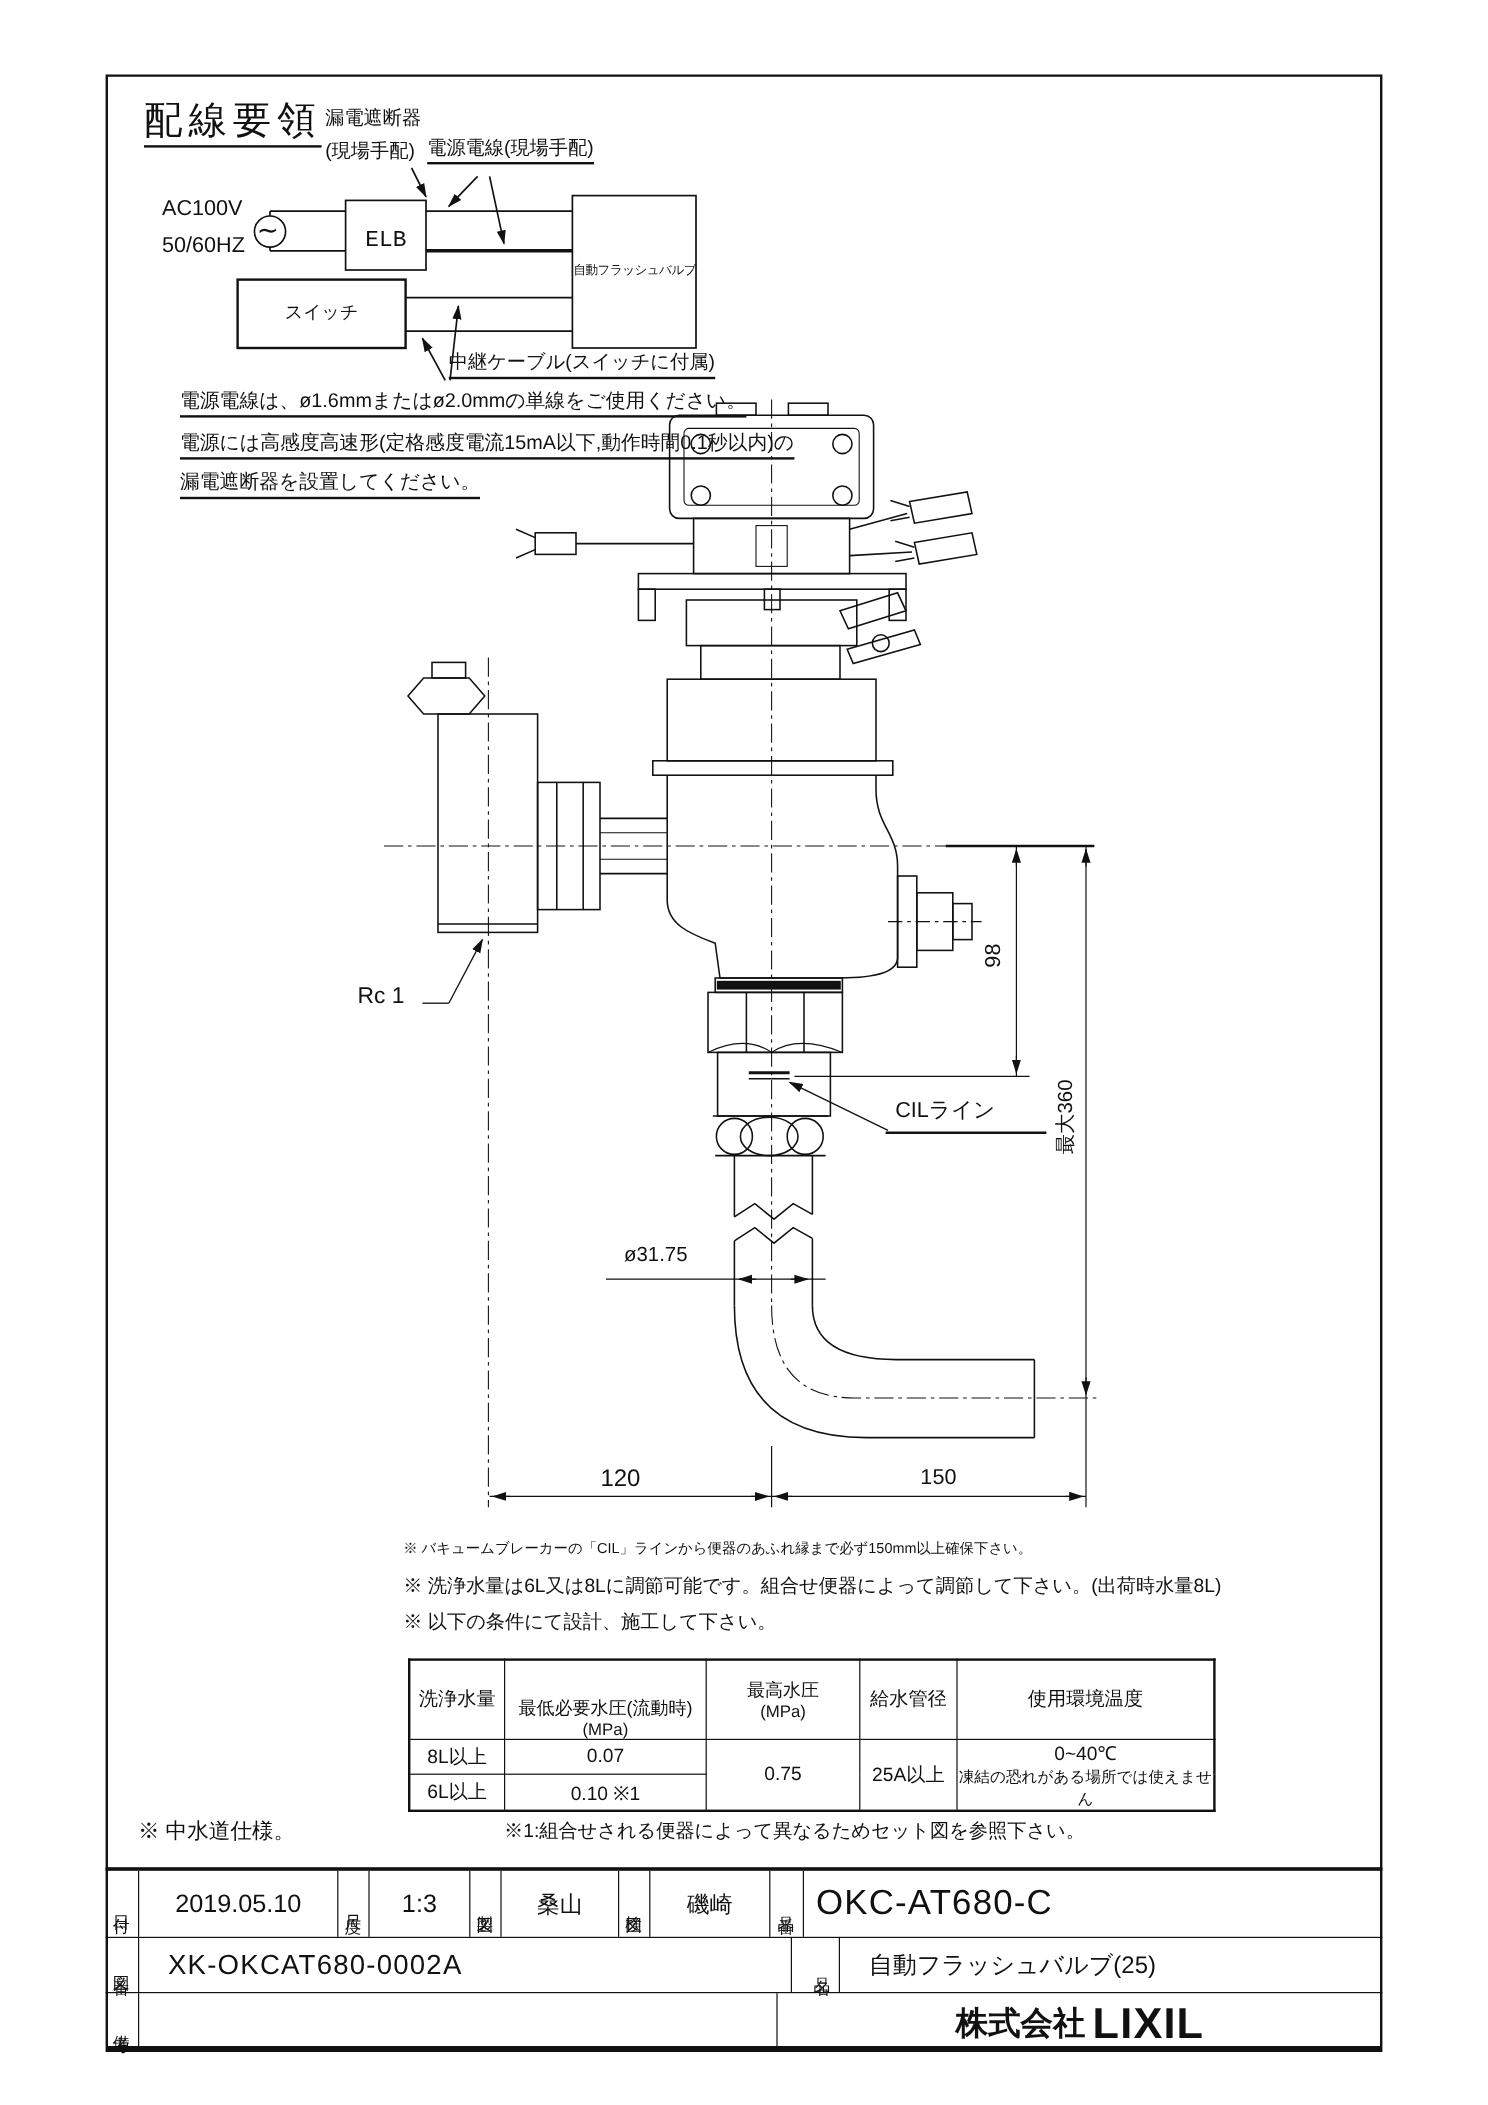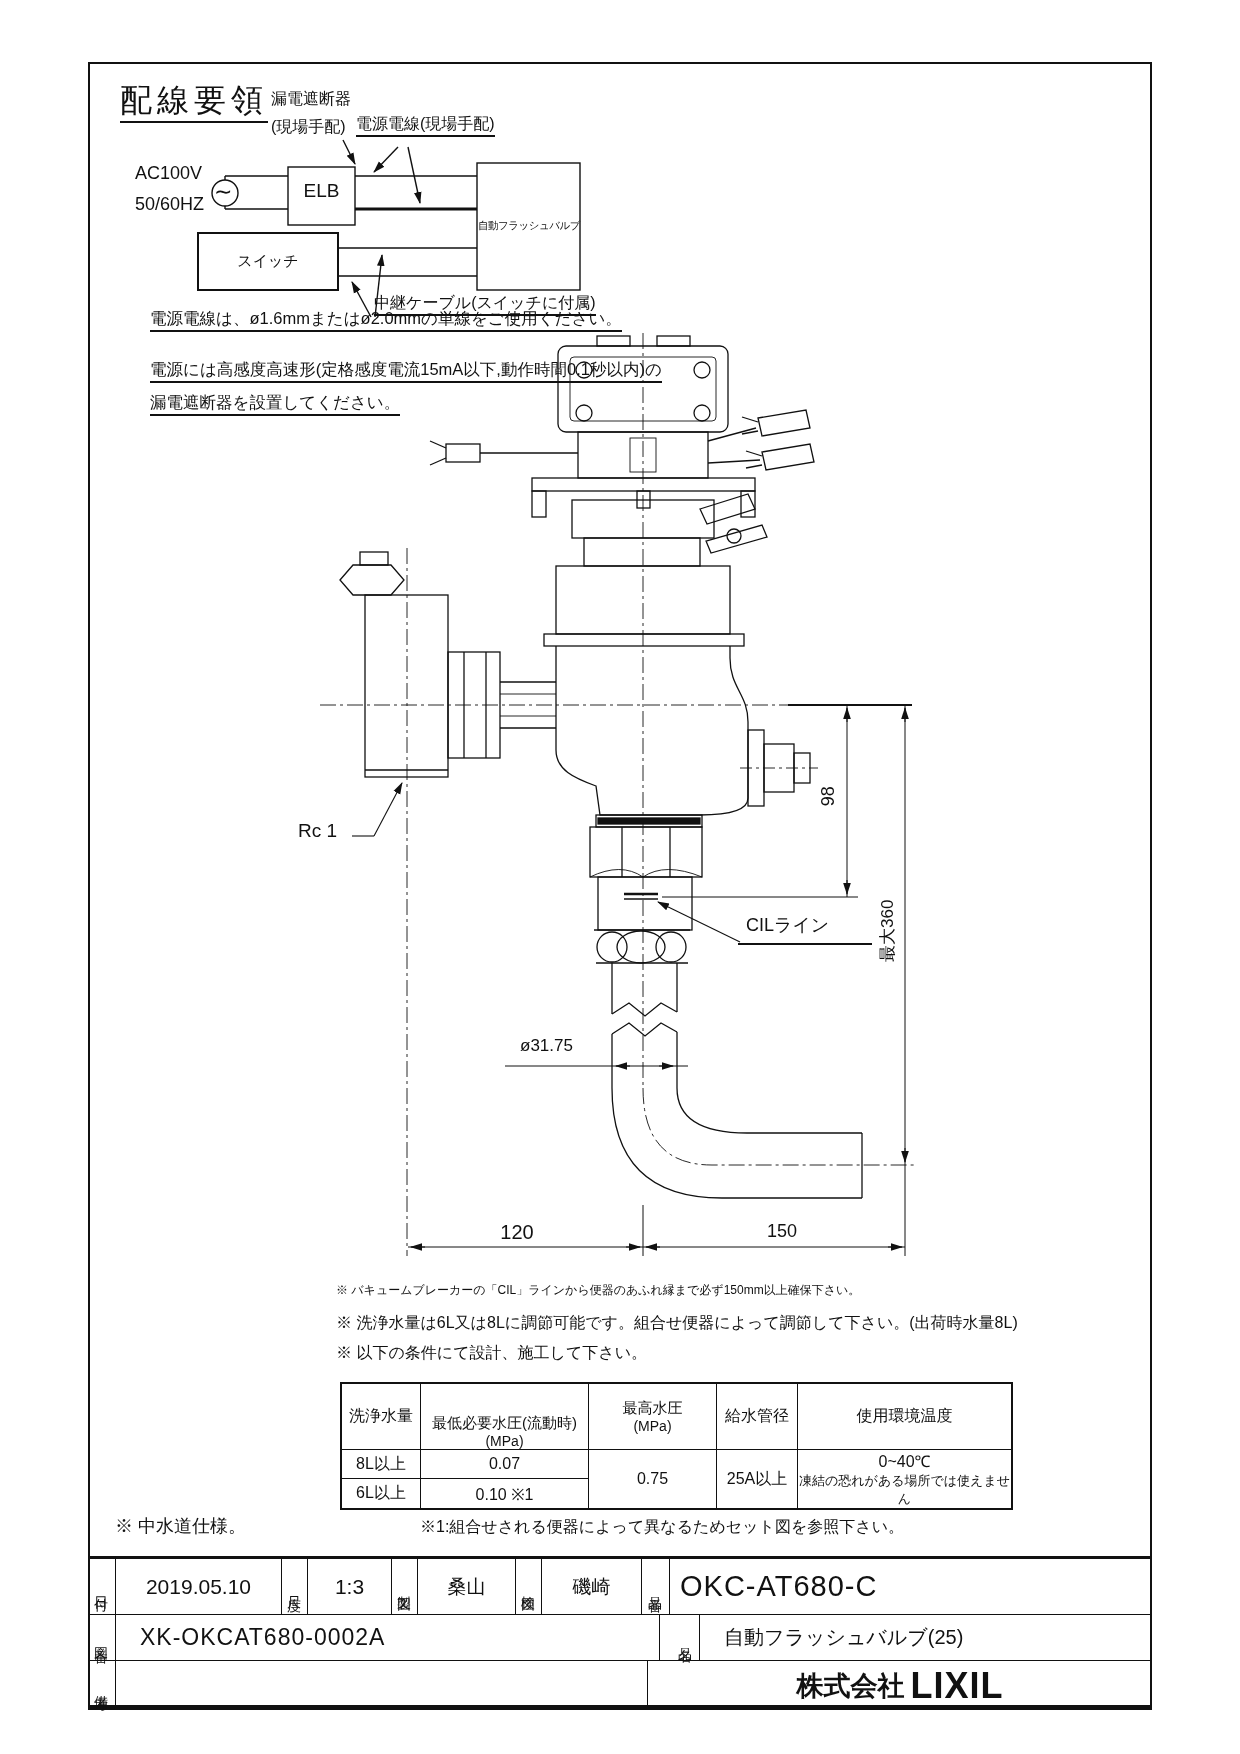--- a/index.html
+++ b/index.html
@@ -184,25 +184,25 @@
   </g>
 </svg>
 
 <div class="t ul" style="left:120px;top:82px;font-size:32px;letter-spacing:5px;">配線要領</div>
 <div class="t" style="left:271px;top:90px;font-size:16px;">漏電遮断器</div>
 <div class="t" style="left:271px;top:118px;font-size:16px;">(現場手配)</div>
 <div class="t ul" style="left:356px;top:115px;font-size:16px;">電源電線(現場手配)</div>
 <div class="t" style="left:135px;top:163px;font-size:18px;">AC100V</div>
 <div class="t" style="left:135px;top:194px;font-size:18px;">50/60HZ</div>
 <div class="t" style="left:214px;top:179px;font-size:22px;">∼</div>
-<div class="t ctr" style="left:288px;top:180px;width:67px;font-size:19px;">ELB</div>
+<div class="t ctr" style="left:288px;top:190px;width:67px;font-size:19px;font-family:Liberation Mono, monospace;">ELB</div>
 <div class="t ctr" style="left:478px;top:219px;width:102px;font-size:10.5px;letter-spacing:-0.5px;">自動フラッシュバルブ</div>
 <div class="t ctr" style="left:198px;top:252px;width:140px;font-size:15px;">スイッチ</div>
 <div class="t ul" style="left:374px;top:294px;font-size:16px;">中継ケーブル(スイッチに付属)</div>
-<div class="t ul" style="left:150px;top:309px;font-size:16.5px;">電源電線は、ø1.6mmまたはø2.0mmの単線をご使用ください。</div>
+<div class="t ul" style="left:150px;top:325px;font-size:16.5px;">電源電線は、ø1.6mmまたはø2.0mmの単線をご使用ください。</div>
 <div class="t ul" style="left:150px;top:360px;font-size:16.5px;">電源には高感度高速形(定格感度電流15mA以下,動作時間0.1秒以内)の</div>
 <div class="t ul" style="left:150px;top:393px;font-size:16.5px;">漏電遮断器を設置してください。</div>
 
 <div class="t" style="left:298px;top:820px;font-size:19px;">Rc 1</div>
 <div class="t" style="left:746px;top:915px;font-size:18px;">CILライン</div>
 <div class="t" style="left:520px;top:1036px;font-size:17px;">ø31.75</div>
 <div class="t ctr" style="left:495px;top:1221px;width:44px;font-size:20px;">120</div>
 <div class="t ctr" style="left:760px;top:1221px;width:44px;font-size:18px;">150</div>
 <div class="t ctr rot" style="left:813px;top:786px;width:30px;font-size:18px;">98</div>
 <div class="t ctr rot" style="left:851px;top:921px;width:74px;font-size:17px;">最大360</div>

